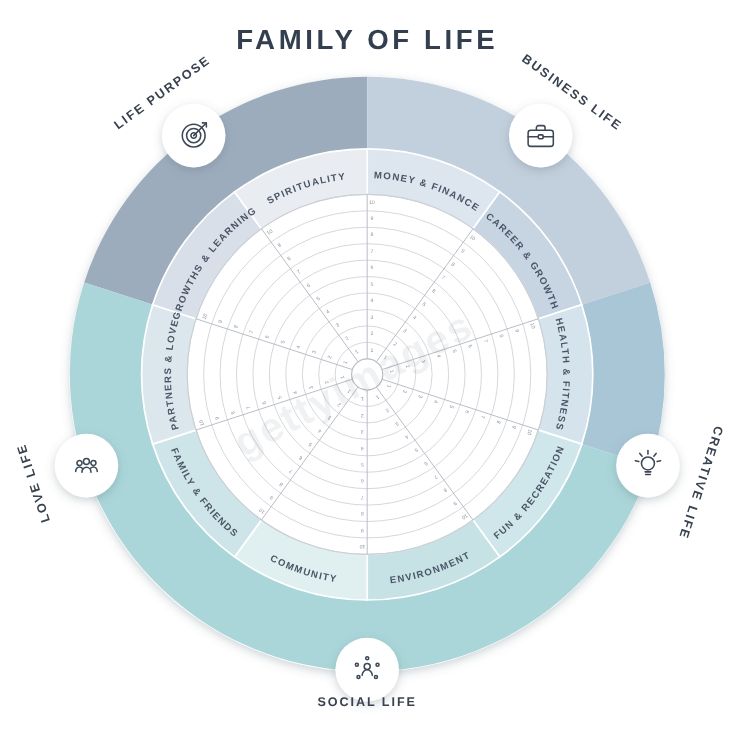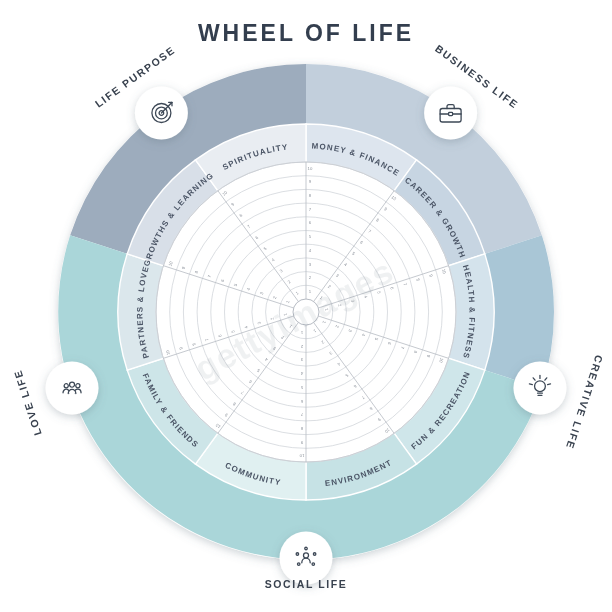--- a/index.html
+++ b/index.html
@@ -245,14 +245,14 @@
           <path d="M -3.8 5.6 A 3.8 4.2 0 0 1 3.8 5.6" fill="#ffffff"></path>
         </g>
       </g>
       <text transform="translate(137.31 79.81) rotate(-36)" text-anchor="middle" font-size="10.5" letter-spacing="1.6" font-weight="bold" fill="#39424f">LIFE PURPOSE</text>
       <text transform="translate(474.69 79.81) rotate(36)" text-anchor="middle" font-size="10.5" letter-spacing="1.6" font-weight="bold" fill="#39424f">BUSINESS LIFE</text>
       <text transform="translate(580.86 401.31) rotate(108)" text-anchor="middle" font-size="10.5" letter-spacing="1.6" font-weight="bold" fill="#39424f">CREATIVE LIFE</text>
       <text transform="translate(306 588) rotate(0)" text-anchor="middle" font-size="10.5" letter-spacing="1.6" font-weight="bold" fill="#39424f">SOCIAL LIFE</text>
       <text transform="translate(31.14 401.31) rotate(-108)" text-anchor="middle" font-size="10.5" letter-spacing="1.6" font-weight="bold" fill="#39424f">LOVE LIFE</text>
       <text transform="translate(300 330) rotate(-28)" text-anchor="middle" font-size="34" letter-spacing="2" fill="#6f7d87" opacity="0.1" font-weight="bold">gettyimages</text>
     </svg>
-  <h1 class="title">WHEEL OF LIFE</h1>
+  <h1 class="title">FAMILY OF LIFE</h1>
 </div>
 
 </body></html>

